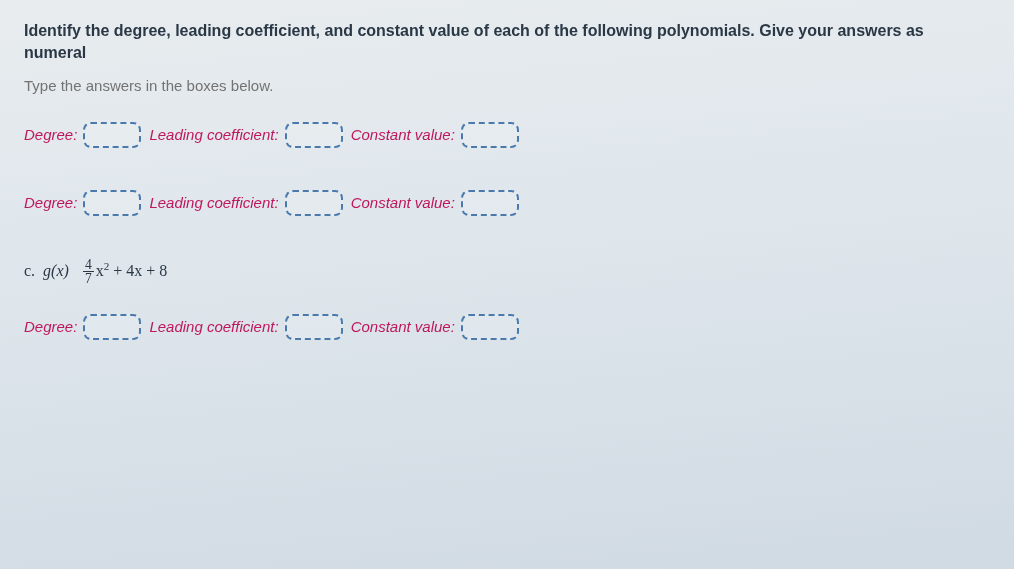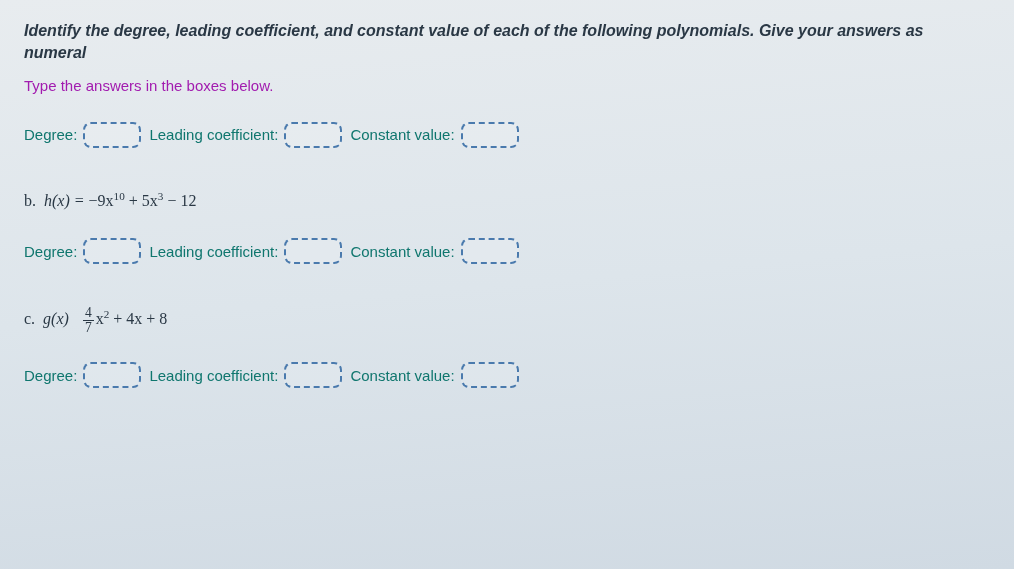--- a/index.html
+++ b/index.html
@@ -16,45 +16,45 @@
       padding: 20px 24px;
       position: relative;
       overflow: hidden;
     }
     .instruction {
       font-size: 16px;
       font-weight: bold;
       color: #2a3845;
       margin-bottom: 12px;
       line-height: 1.4;
-      font-style: italic;
     }
     .subinstruction {
       font-size: 15px;
-      color: #a21caf;
+      color: #737373;
       margin-bottom: 28px;
     }
     .problem {
       margin-bottom: 42px;
     }
     .equation {
       font-size: 16px;
       color: #2a3845;
       margin-bottom: 28px;
       font-family: 'Times New Roman', serif;
     }
     .equation .label {
       margin-right: 4px;
     }
     .answer-row {
       display: flex;
       align-items: center;
       gap: 6px;
       font-size: 15px;
-      color: #0f766e;
+      color: #be185d;
+      font-style: italic;
     }
     .field-label {
       white-space: nowrap;
     }
     .answer-box {
       display: inline-block;
       width: 58px;
       height: 26px;
       border: 2px dashed #4a7aad;
       border-radius: 8px;
@@ -94,25 +94,20 @@
     <span class="field-label">Degree:</span>
     <span class="answer-box"></span>
     <span class="field-label">Leading coefficient:</span>
     <span class="answer-box"></span>
     <span class="field-label">Constant value:</span>
     <span class="answer-box"></span>
   </div>
 </div>
 
 <div class="problem">
-  <div class="equation">
-    <span class="label">b.</span>
-    <i>h(x) =</i>
-    <span>−9x<sup>10</sup> + 5x<sup>3</sup> − 12</span>
-  </div>
   <div class="answer-row">
     <span class="field-label">Degree:</span>
     <span class="answer-box"></span>
     <span class="field-label">Leading coefficient:</span>
     <span class="answer-box"></span>
     <span class="field-label">Constant value:</span>
     <span class="answer-box"></span>
   </div>
 </div>
 

